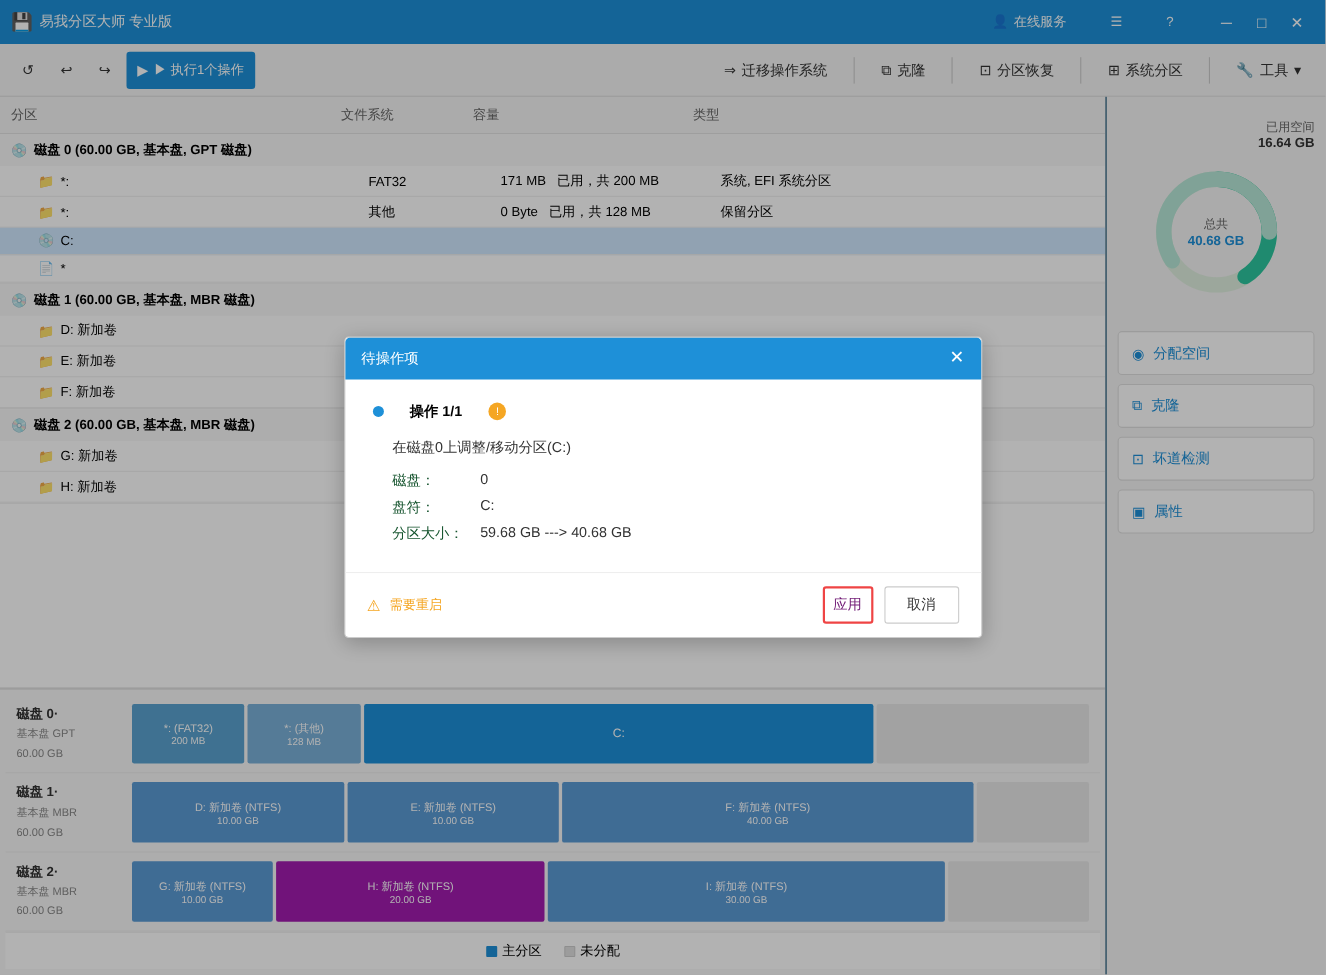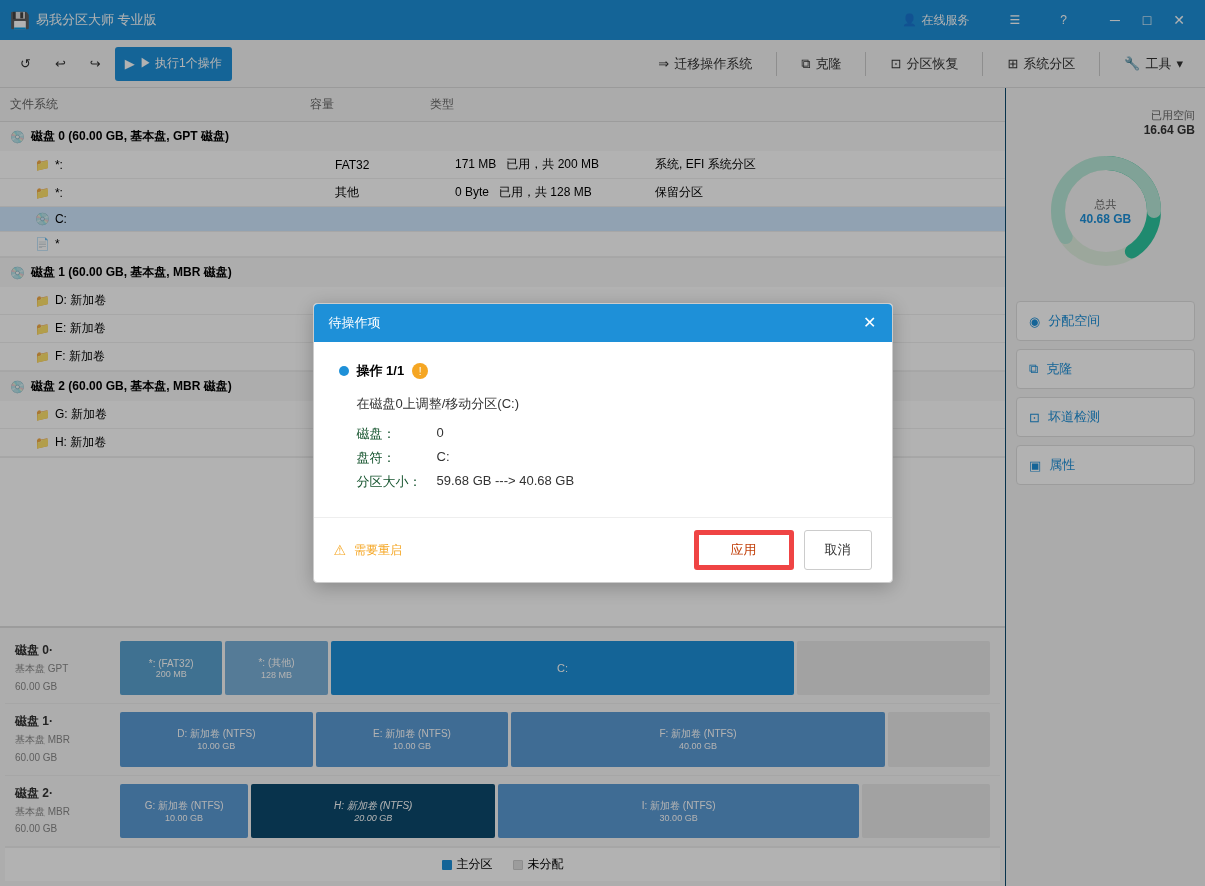--- a/index.html
+++ b/index.html
@@ -219,48 +219,48 @@
       display: flex;
       align-items: center;
       justify-content: space-between;
       border-radius: 4px 4px 0 0;
     }
     .modal-close { color: white; cursor: pointer; font-size: 16px; line-height: 1; }
     .modal-body { padding: 20px 25px; }
     .modal-operation {
       display: flex;
       align-items: center;
-      gap: 8px;
+      gap: 24px;
       margin-bottom: 15px;
     }
     .op-dot { width: 10px; height: 10px; background: #1e90d8; border-radius: 50%; }
     .op-badge { background: #f5a623; color: white; border-radius: 50%; width: 16px; height: 16px; display: flex; align-items: center; justify-content: center; font-size: 10px; }
     .modal-detail { padding-left: 18px; }
     .modal-desc { font-size: 13px; color: #333; margin-bottom: 12px; }
     .modal-table { font-size: 13px; }
     .modal-table-row { display: flex; margin-bottom: 6px; }
     .modal-table-key { width: 80px; color: #14532d; }
     .modal-table-val { color: #333; }
     .modal-footer {
       padding: 12px 20px;
       border-top: 1px solid #eee;
       display: flex;
       align-items: center;
       justify-content: space-between;
     }
     .modal-footer-left { display: flex; align-items: center; gap: 8px; font-size: 12px; color: #f5a623; }
     .modal-footer-right { display: flex; gap: 10px; }
     .btn-apply {
-      padding: 6px 32px;
+      padding: 6px 8px;
       background: white;
-      border: 5px solid #ef4444;
+      border: 2px solid #ef4444;
       border-radius: 3px;
       cursor: pointer;
       font-size: 13px;
-      color: #c2410c;
+      color: #701a75;
     }
     .btn-cancel {
       padding: 6px 20px;
       background: white;
       border: 1px solid #ccc;
       border-radius: 3px;
       cursor: pointer;
       font-size: 13px;
       color: #333;
     }
@@ -355,20 +355,21 @@
   </div>
 </div>
 
 <div class="main-content">
 
   <div class="left-content">
 
     <div class="partition-list">
 
       <div class="table-header">
+        <span>分区</span>
         <span>文件系统</span>
         <span>容量</span>
         <span>类型</span>
       </div>
 
       <div class="disk-group">
         <div class="disk-header-row">
           <div class="disk-header-label">
             <span style="color:#1e90d8;">💿</span>
             <span>磁盘 0 (60.00 GB, 基本盘, GPT 磁盘)</span>
@@ -517,21 +518,21 @@
         <div class="disk-visual-label">
           <strong>磁盘 2·</strong><br>
           <span style="font-size:10px; color:#888;">基本盘 MBR</span><br>
           <span style="font-size:10px; color:#888;">60.00 GB</span>
         </div>
         <div class="disk-bar-container">
           <div class="disk-segment seg-ntfs" style="flex:1; background:#5b9bd5;">
             <span style="font-size:10px;">G: 新加卷 (NTFS)</span>
             <span style="font-size:9px;">10.00 GB</span>
           </div>
-          <div class="disk-segment seg-ntfs" style="flex:2; background:#0c4a6e;font-style:italic;">
+          <div class="disk-segment seg-ntfs" style="flex:2; background:#a21caf;">
             <span style="font-size:10px;">H: 新加卷 (NTFS)</span>
             <span style="font-size:9px;">20.00 GB</span>
           </div>
           <div class="disk-segment seg-ntfs" style="flex:3; background:#5b9bd5;">
             <span style="font-size:10px;">I: 新加卷 (NTFS)</span>
             <span style="font-size:9px;">30.00 GB</span>
           </div>
           <div class="disk-segment seg-unalloc" style="flex:1;"></div>
         </div>
       </div>

